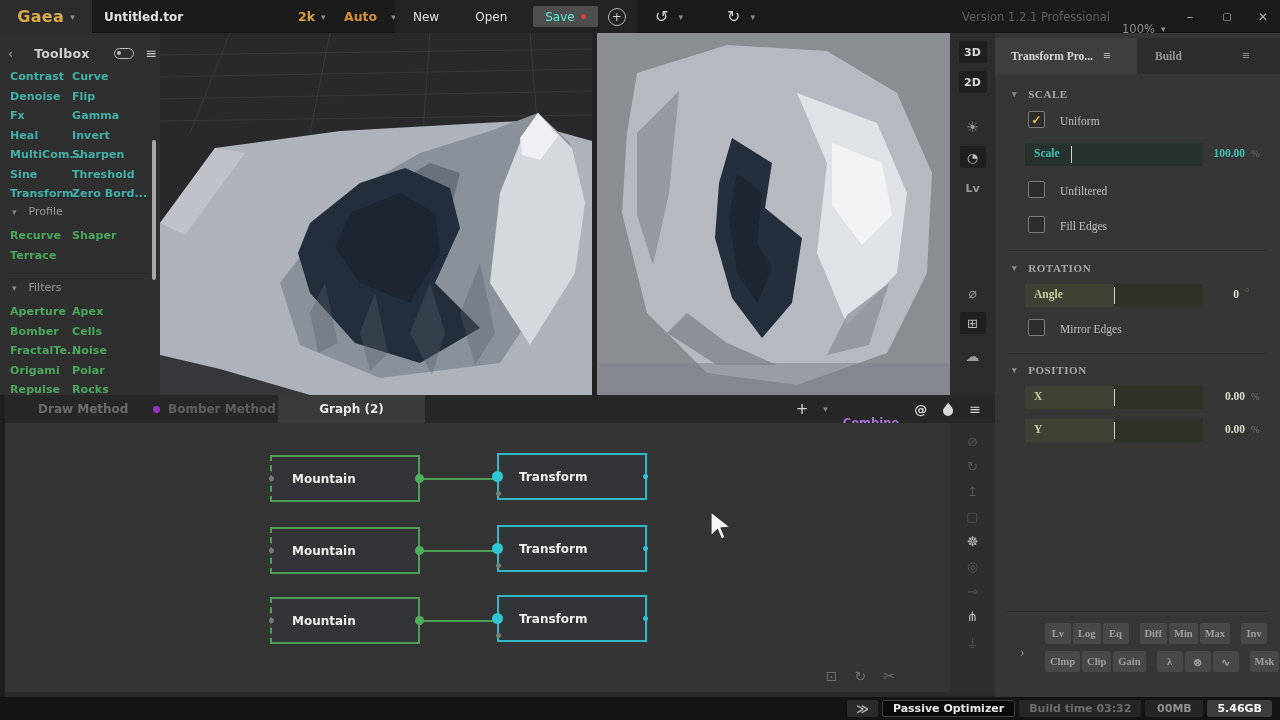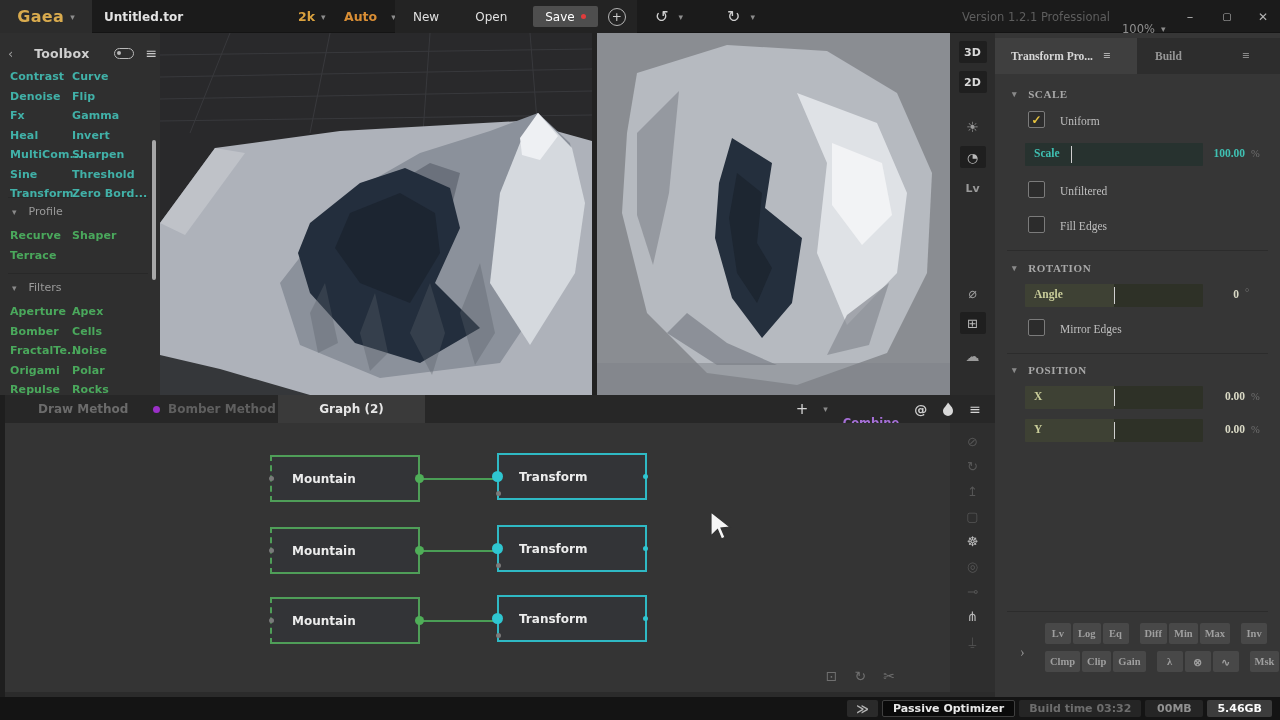--- a/index.html
+++ b/index.html
@@ -13,21 +13,21 @@
   #logo-block{left:0;top:0;width:92px;height:33px;background:#2c2c2c;display:flex;align-items:center;justify-content:center;gap:6px;}
   #logo-block .brand{color:#d9ab4e;font-size:16px;font-weight:600;letter-spacing:.3px;}
   .tb-chev{color:#8d8d8d;font-size:9px;}
   #doc-title{left:104px;top:0;height:33px;display:flex;align-items:center;color:#e3e3e3;font-size:12px;font-weight:600;}
   #res-group{left:298px;top:0;height:33px;display:flex;align-items:center;gap:6px;}
   #res-group .res{color:#d9a13e;font-size:12.5px;font-weight:700;}
   #mode-group{left:344px;top:0;height:33px;display:flex;align-items:center;gap:14px;}
   #mode-group .mode{color:#d98e35;font-size:12.5px;font-weight:700;}
   #file-block{left:395px;top:0;width:242px;height:33px;background:#232323;display:flex;align-items:center;}
   .tb-btn{color:#e0e0e0;font-size:12px;padding:0 18px;height:33px;display:flex;align-items:center;cursor:default;}
-  #save-btn{margin-left:8px;height:21px;background:#4e4e4e;border-radius:2px;padding:0 12px;display:flex;align-items:center;gap:6px;color:#ffffff;font-size:12px;}
+  #save-btn{margin-left:8px;height:21px;background:#4e4e4e;border-radius:2px;padding:0 12px;display:flex;align-items:center;gap:6px;color:#5eead4;font-size:12px;}
   #save-dot{width:5px;height:5px;border-radius:50%;background:#e03c3c;}
   #plus-circle{margin-left:10px;width:18px;height:18px;border:1.5px solid #b5b5b5;border-radius:50%;color:#cfcfcf;font-size:12px;display:flex;align-items:center;justify-content:center;line-height:1;}
   #undo-group{left:655px;top:0;height:33px;display:flex;align-items:center;gap:10px;}
   .hist-ico{color:#cfcfcf;font-size:16px;}
   #redo-group{left:727px;top:0;height:33px;display:flex;align-items:center;gap:10px;}
   #version-label{left:930px;top:0;width:180px;height:33px;display:flex;align-items:center;justify-content:flex-end;color:#5e5e5e;font-size:11.5px;}
   #zoom-group{left:1122px;top:12px;height:33px;display:flex;align-items:center;gap:6px;color:#8f8f8f;font-size:11.5px;}
   .win-ctl{top:0;height:33px;width:26px;display:flex;align-items:center;justify-content:center;color:#b5b5b5;}
   #win-min{left:1177px;font-size:13px;}
   #win-max{left:1214px;font-size:10px;}

